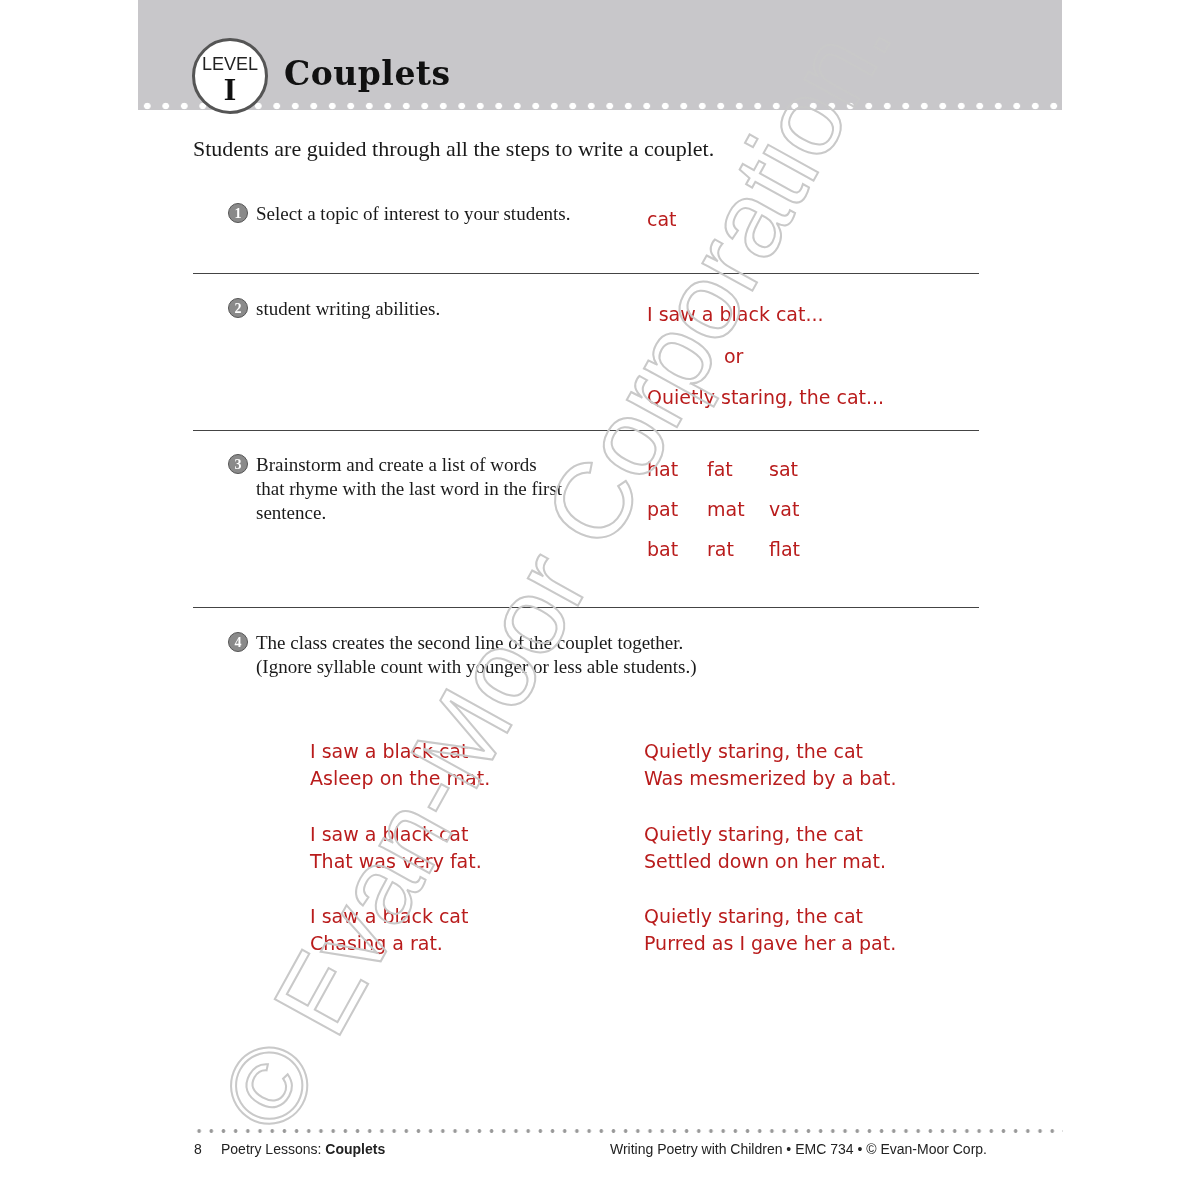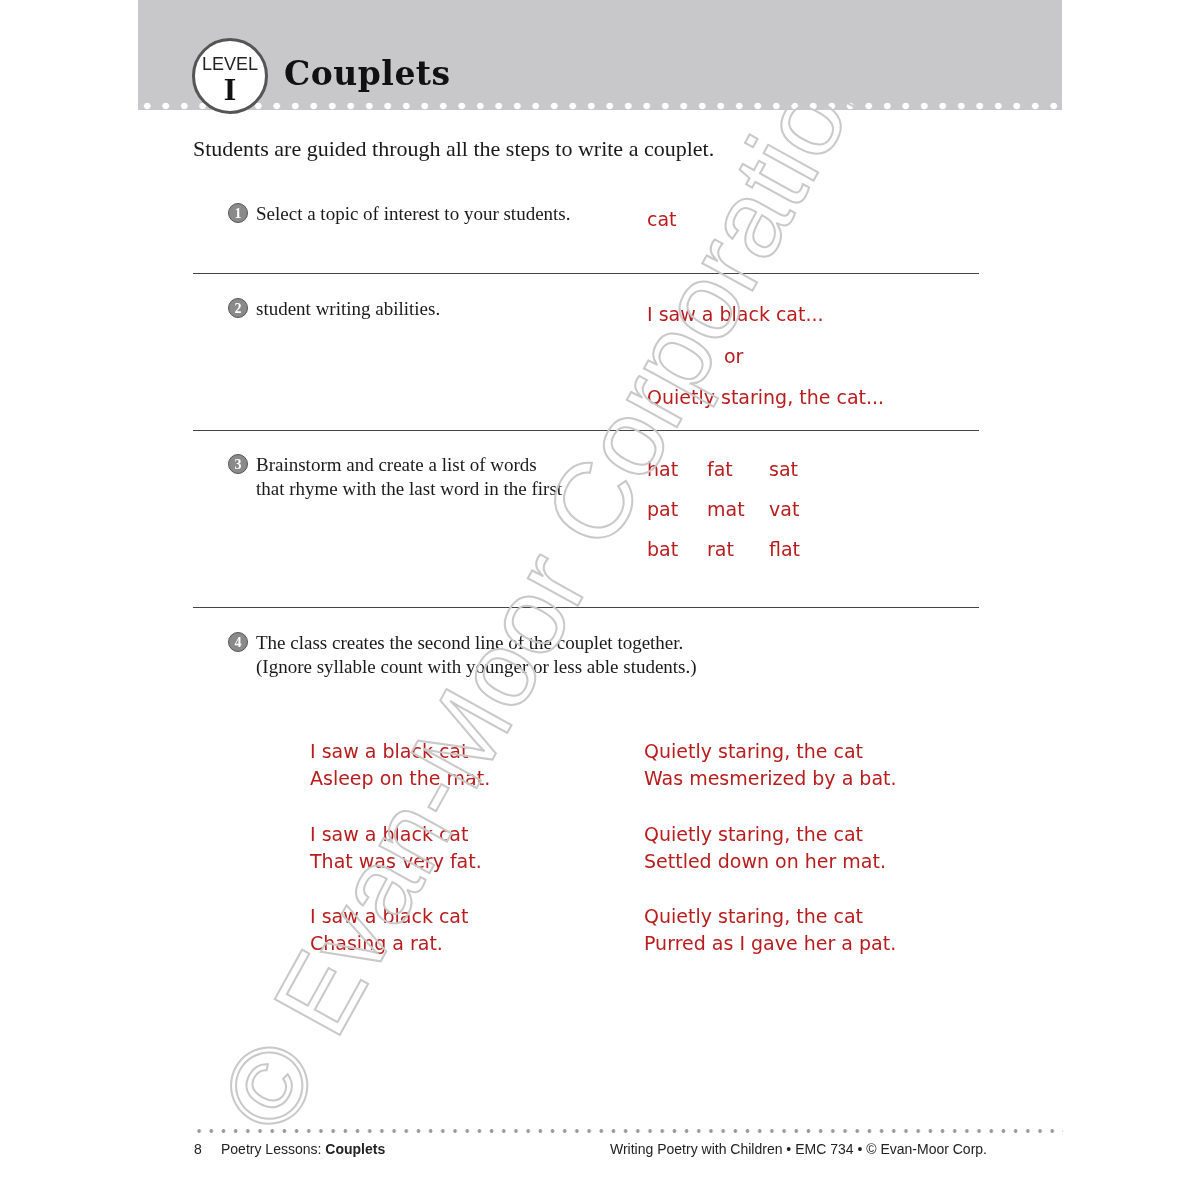--- a/index.html
+++ b/index.html
@@ -51,20 +51,21 @@
 </div>
 <div class="hand" style="left:647px;top:303px;">I saw a black cat...</div>
 <div class="hand" style="left:724px;top:345px;">or</div>
 <div class="hand" style="left:647px;top:386px;">Quietly staring, the cat...</div>
 <div class="divider" style="top:430px;"></div>
 
 <div class="step" style="top:453px;">
   <span class="step-num">3</span><span class="txt">
     <span style="display:block">Brainstorm and create a list of words</span>
     <span style="display:block">that rhyme with the last word in the first</span>
+    <span style="display:block">sentence.</span>
   </span>
 </div>
 <div class="rhyme-grid">
   <span class="hand" style="position:static">hat</span>
   <span class="hand" style="position:static">fat</span>
   <span class="hand" style="position:static">sat</span>
   <span class="hand" style="position:static">pat</span>
   <span class="hand" style="position:static">mat</span>
   <span class="hand" style="position:static">vat</span>
   <span class="hand" style="position:static">bat</span>

